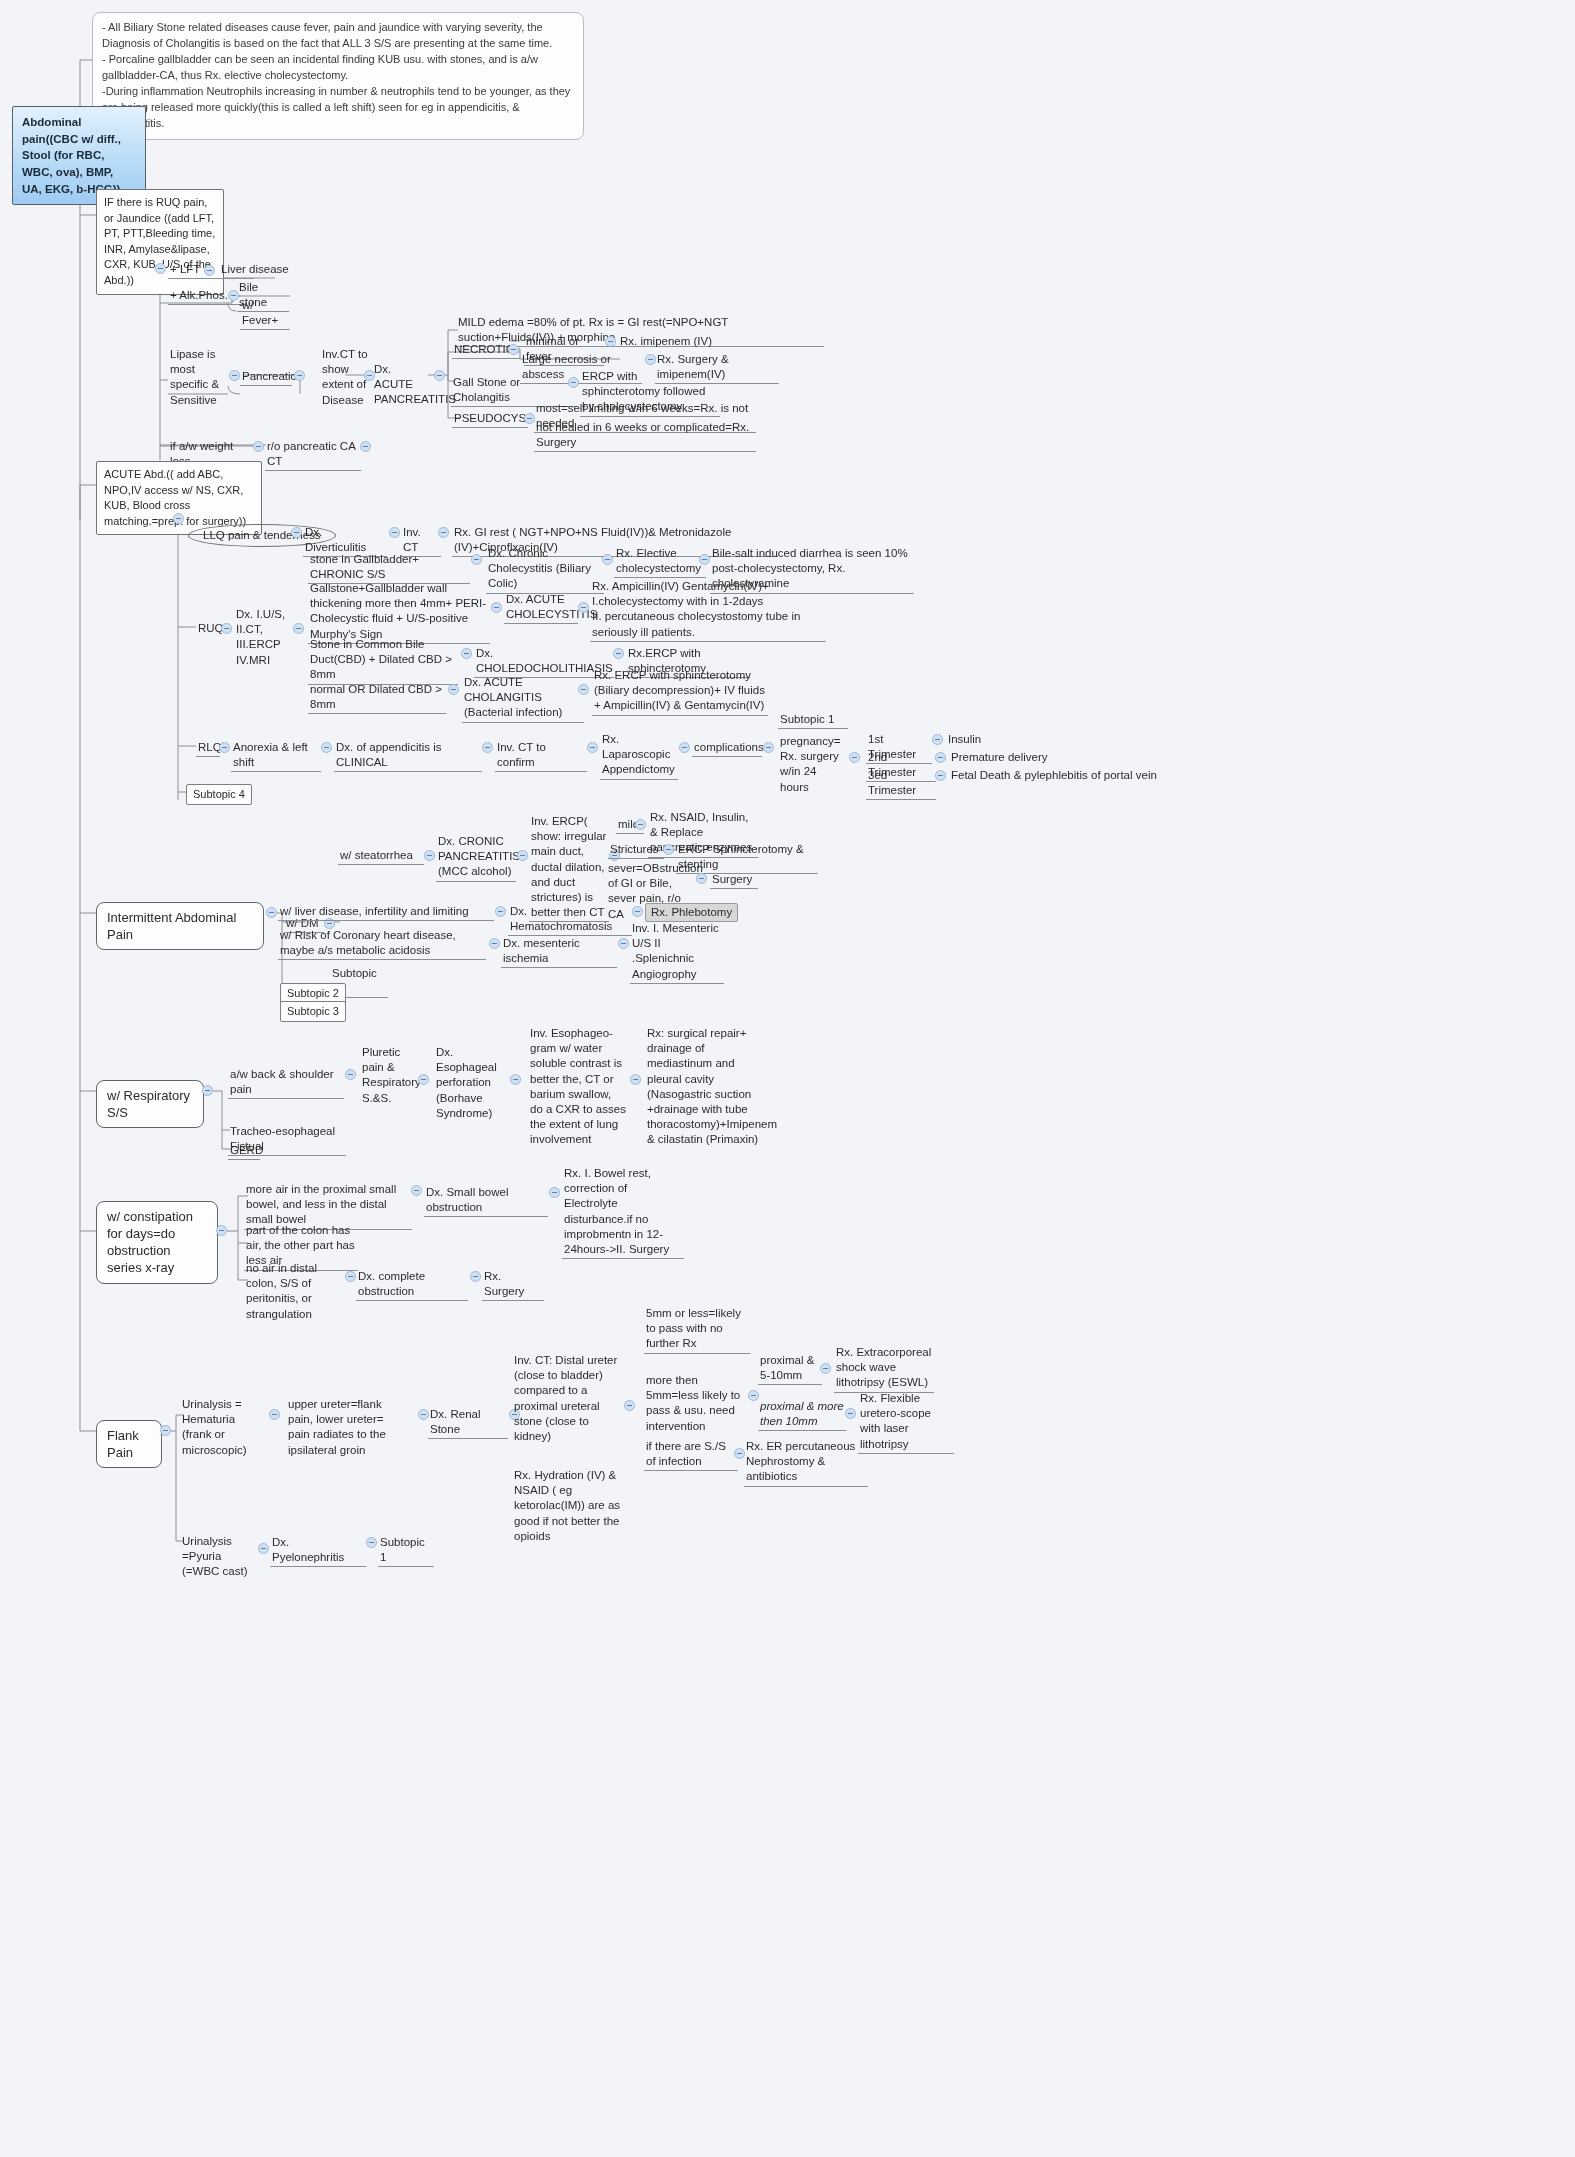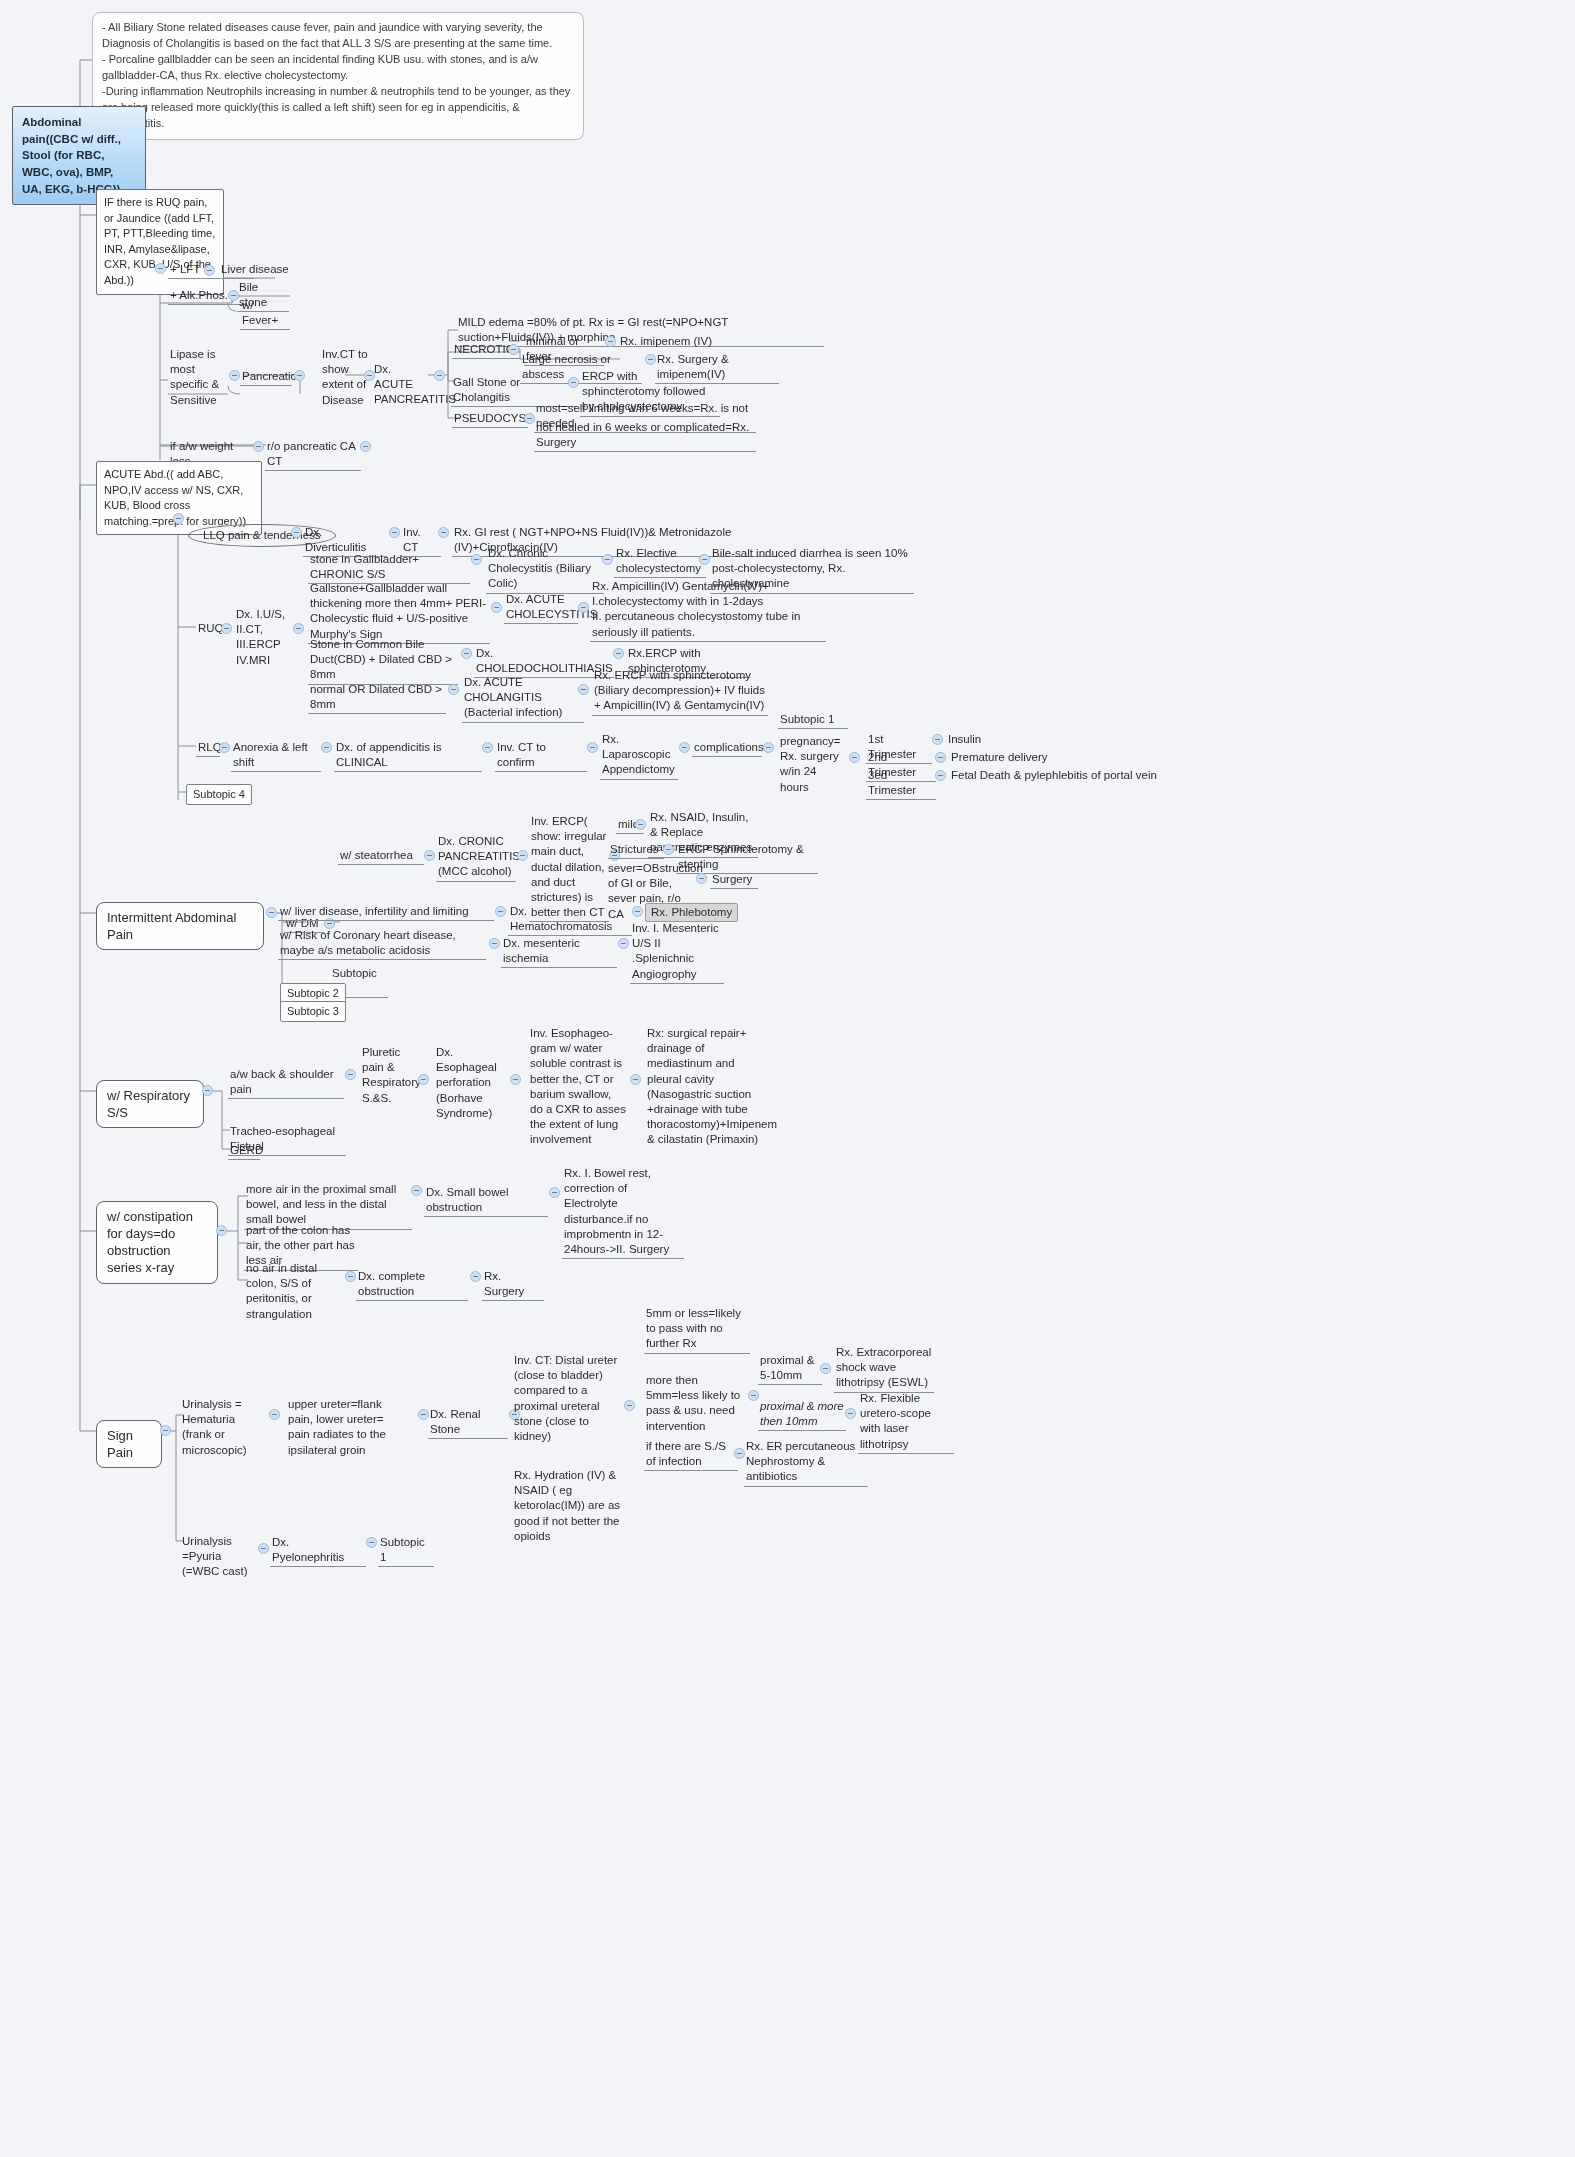--- a/index.html
+++ b/index.html
@@ -334,21 +334,21 @@
 <div class="node plain ul" style="left:562px;top:1165px;width:122px;">Rx. I. Bowel rest, correction of Electrolyte disturbance.if no improbmentn in 12-24hours-&gt;II. Surgery</div>
 
 <div class="node plain ul" style="left:244px;top:1222px;width:114px;">part of the colon has air, the other part has less air</div>
 
 <div class="node plain" style="left:244px;top:1260px;width:100px;">no air in distal colon, S/S of peritonitis, or strangulation</div>
 <div class="toggle" style="left:345px;top:1271px;"></div>
 <div class="node plain ul" style="left:356px;top:1268px;width:112px;">Dx. complete obstruction</div>
 <div class="toggle" style="left:470px;top:1271px;"></div>
 <div class="node plain ul" style="left:482px;top:1268px;width:62px;">Rx. Surgery</div>
 
-<div class="node roundbox" style="left:96px;top:1420px;width:66px;">Sign Pain</div>
+<div class="node roundbox" style="left:96px;top:1420px;width:66px;">Flank Pain</div>
 <div class="toggle" style="left:160px;top:1425px;"></div>
 
 <div class="node plain" style="left:180px;top:1396px;width:88px;">Urinalysis = Hematuria (frank or microscopic)</div>
 <div class="toggle" style="left:269px;top:1409px;"></div>
 <div class="node plain" style="left:286px;top:1396px;width:108px;">upper ureter=flank pain, lower ureter= pain radiates to the ipsilateral groin</div>
 <div class="toggle" style="left:418px;top:1409px;"></div>
 <div class="node plain ul" style="left:428px;top:1406px;width:80px;">Dx. Renal Stone</div>
 <div class="toggle" style="left:509px;top:1409px;"></div>
 
 <div class="node plain" style="left:512px;top:1352px;width:110px;">Inv. CT: Distal ureter (close to bladder) compared to a proximal ureteral stone (close to kidney)</div>

